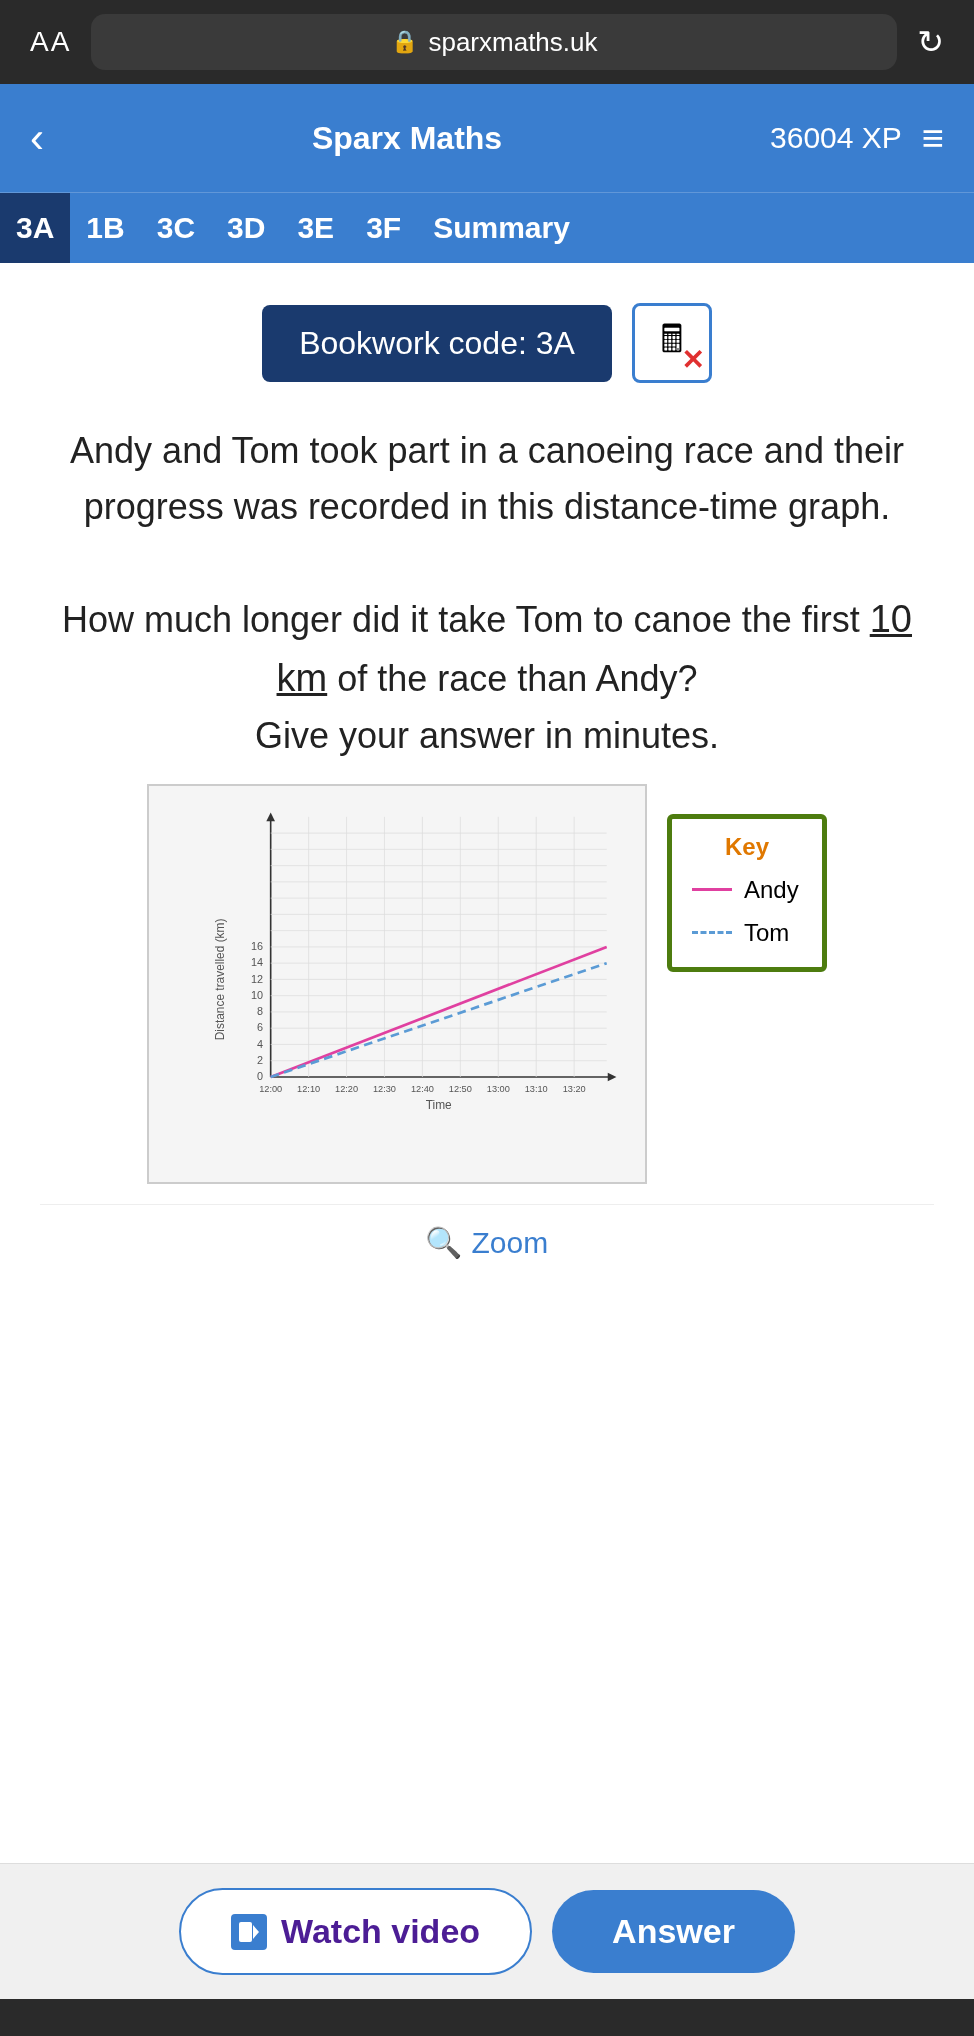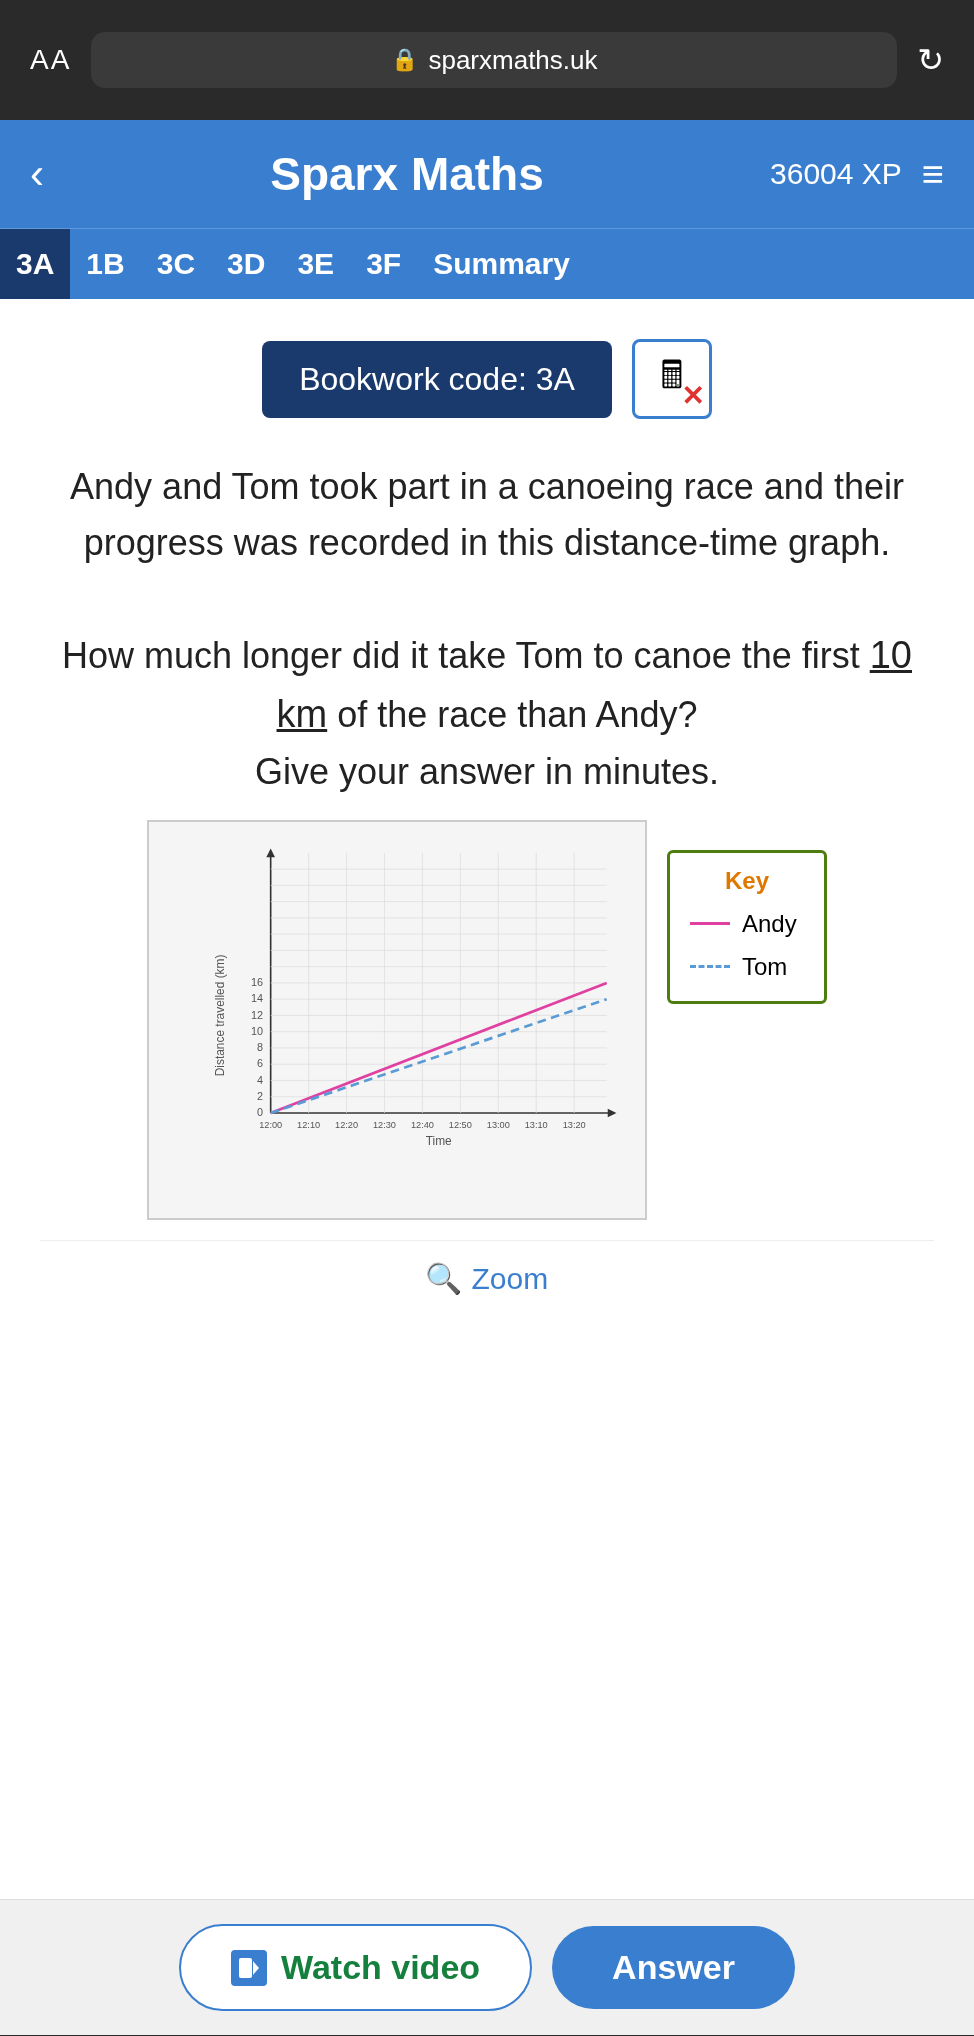--- a/index.html
+++ b/index.html
@@ -8,21 +8,21 @@
       width: 974px;
       min-height: 2036px;
       background: #f0f0f0;
       font-family: -apple-system, BlinkMacSystemFont, 'Helvetica Neue', Arial, sans-serif;
       overflow-x: hidden;
     }
 
     
     .browser-bar {
       background: #2a2a2a;
-      height: 120px;
+      height: 84px;
       display: flex;
       align-items: center;
       justify-content: center;
       padding: 0 30px;
       gap: 20px;
     }
     .browser-bar .font-size {
       color: white;
       font-size: 28px;
       font-weight: 500;
@@ -45,21 +45,21 @@
     
     .nav-header {
       background: #3a7ecf;
       height: 108px;
       display: flex;
       align-items: center;
       padding: 0 30px;
       gap: 20px;
     }
     .nav-back { color: white; font-size: 42px; cursor: pointer; background: none; border: none; }
-    .nav-title { color: white; font-size: 46px; font-weight: 700; flex: 1; text-align: center; }
+    .nav-title { color: white; font-size: 32px; font-weight: 700; flex: 1; text-align: center; }
     .nav-xp { color: white; font-size: 30px; font-weight: 400; }
     .nav-menu { color: white; font-size: 38px; background: none; border: none; cursor: pointer; }
 
     
     .tabs-bar {
       background: #3a7ecf;
       display: flex;
       overflow-x: auto;
       border-top: 1px solid rgba(255,255,255,0.2);
     }
@@ -153,21 +153,21 @@
       position: relative;
       width: 500px;
       height: 400px;
     }
     .graph-svg {
       width: 100%;
       height: 100%;
     }
     .key-box {
       background: white;
-      border: 3px solid #4d7c0f;
+      border: 5px solid #4d7c0f;
       border-radius: 6px;
       padding: 14px 20px;
       min-width: 160px;
       margin-top: 30px;
     }
     .key-title {
       font-size: 24px;
       font-weight: 700;
       color: #e07800;
       text-align: center;
@@ -211,21 +211,21 @@
       align-items: center;
       border-top: 1px solid #ddd;
     }
     .watch-video-btn {
       background: white;
       border: 2.5px solid #3a7ecf;
       border-radius: 50px;
       padding: 22px 50px;
       font-size: 34px;
       font-weight: 600;
-      color: #15803d;
+      color: #4c1d95;
       display: flex;
       align-items: center;
       gap: 14px;
       cursor: pointer;
     }
     .watch-icon {
       width: 36px;
       height: 36px;
       background: #3a7ecf;
       border-radius: 4px;

